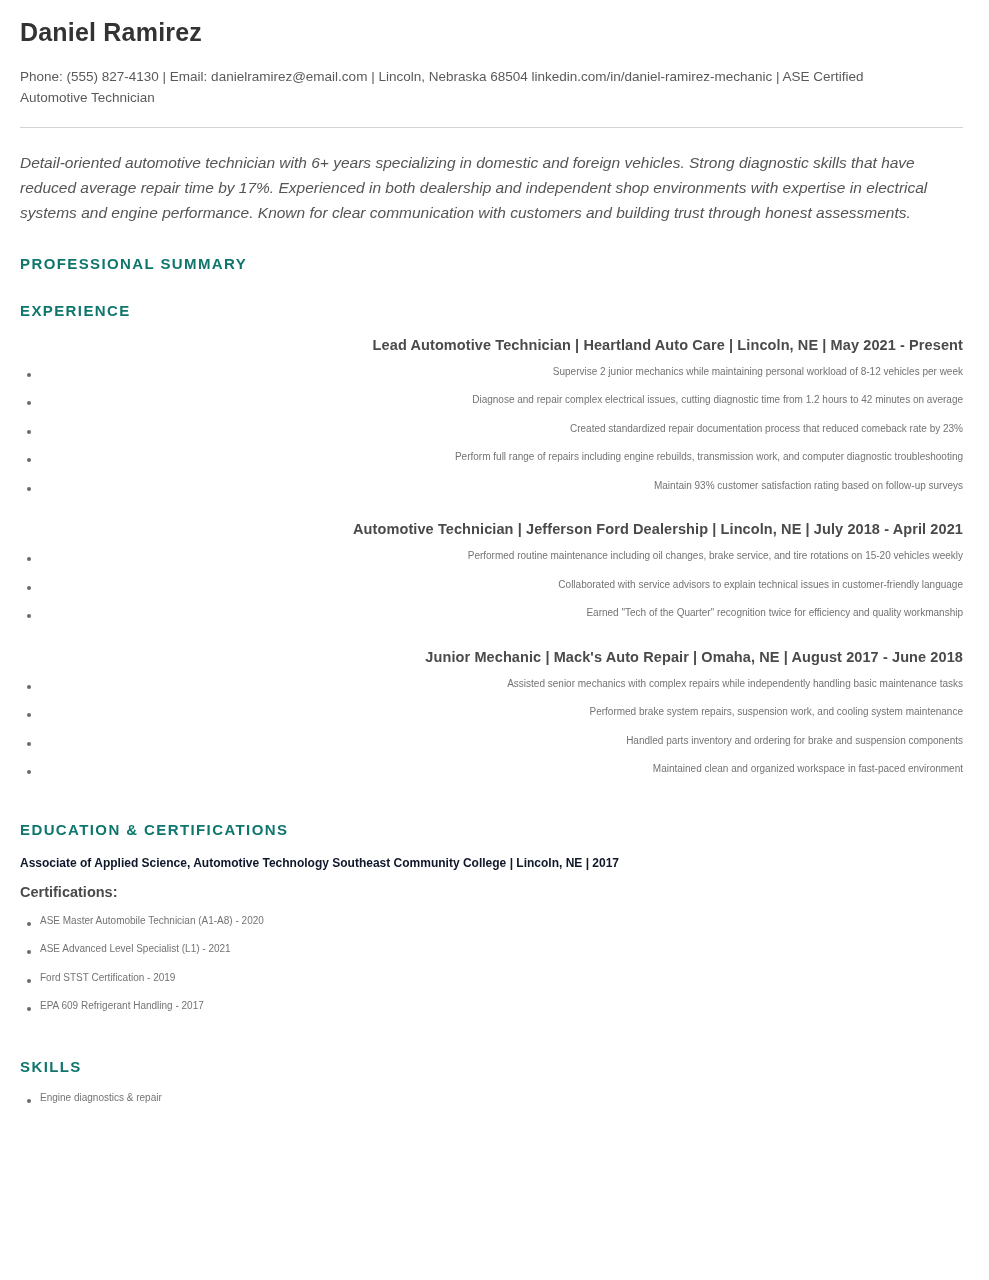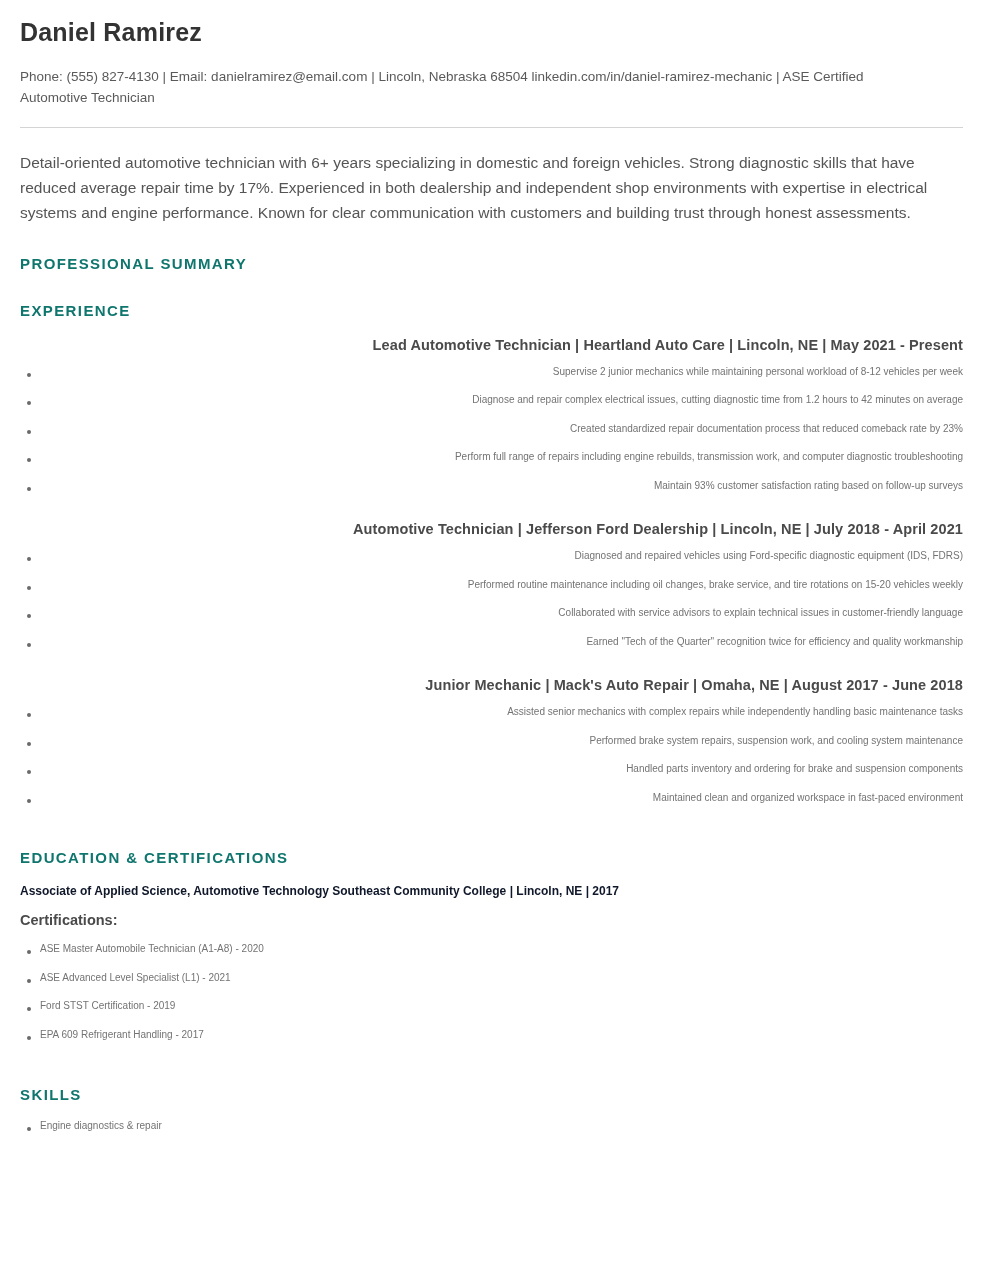--- a/index.html
+++ b/index.html
@@ -44,20 +44,21 @@
     width: 100%;
   }
 
   
   .summary {
     font-size: 15.5px;
     line-height: 1.62;
     color: #555555;
     margin: 0 0 30px 0;
     max-width: 945px;
+    font-style: italic;
   }
 
   
   .section-heading {
     font-size: 15px;
     font-weight: bold;
     color: #0f766e;
     letter-spacing: 1.4px;
     margin: 0 0 18px 0;
     text-transform: uppercase;
@@ -149,21 +150,20 @@
       <li>Perform full range of repairs including engine rebuilds, transmission work, and computer diagnostic troubleshooting</li>
       <li>Maintain 93% customer satisfaction rating based on follow-up surveys</li>
     </ul>
   </div>
 
   <div class="spacer-sm"></div>
 
   <div class="job">
     <div class="job-title">Automotive Technician | Jefferson Ford Dealership | Lincoln, NE | July 2018 - April 2021</div>
     <ul class="bullets">
-      <li>Diagnosed and repaired vehicles using Ford-specific diagnostic equipment (IDS, FDRS)</li>
       <li>Performed routine maintenance including oil changes, brake service, and tire rotations on 15-20 vehicles weekly</li>
       <li>Collaborated with service advisors to explain technical issues in customer-friendly language</li>
       <li>Earned "Tech of the Quarter" recognition twice for efficiency and quality workmanship</li>
     </ul>
   </div>
 
   <div class="spacer-sm"></div>
 
   <div class="job">
     <div class="job-title">Junior Mechanic | Mack's Auto Repair | Omaha, NE | August 2017 - June 2018</div>

